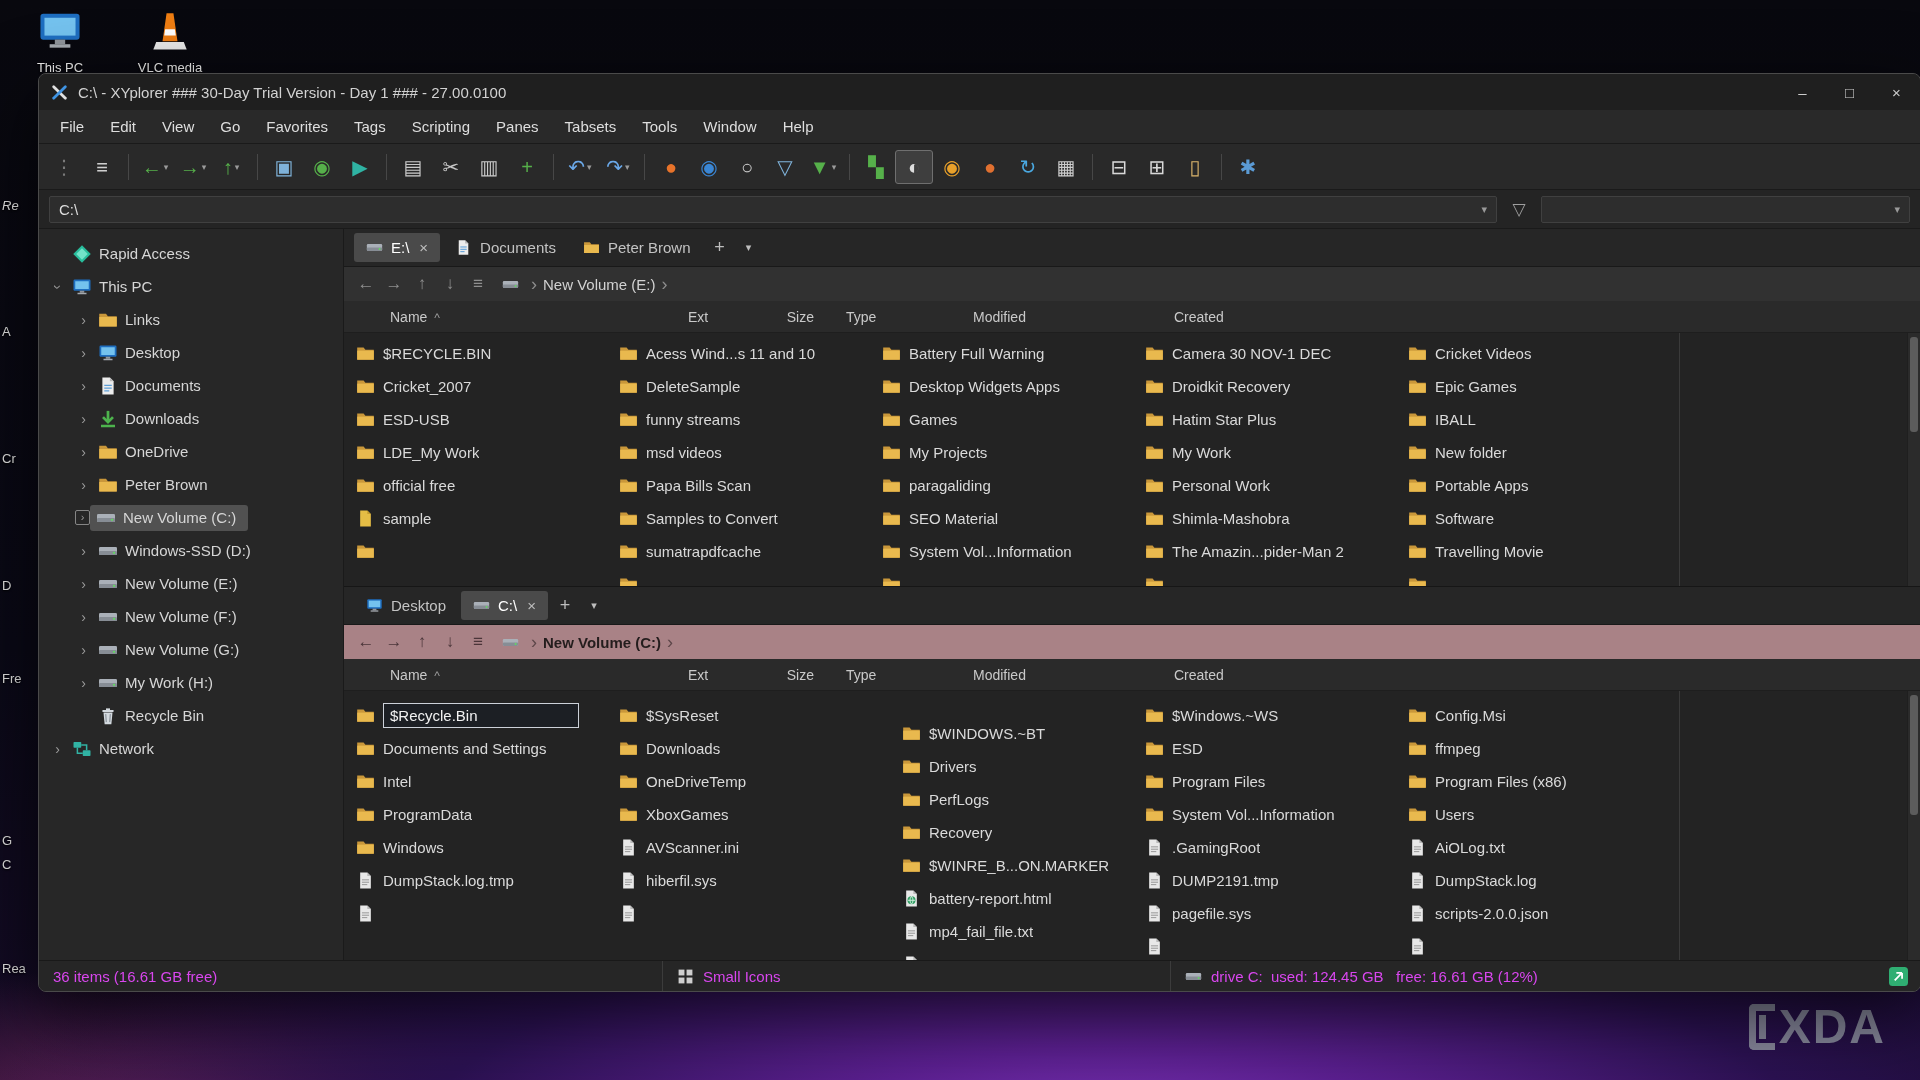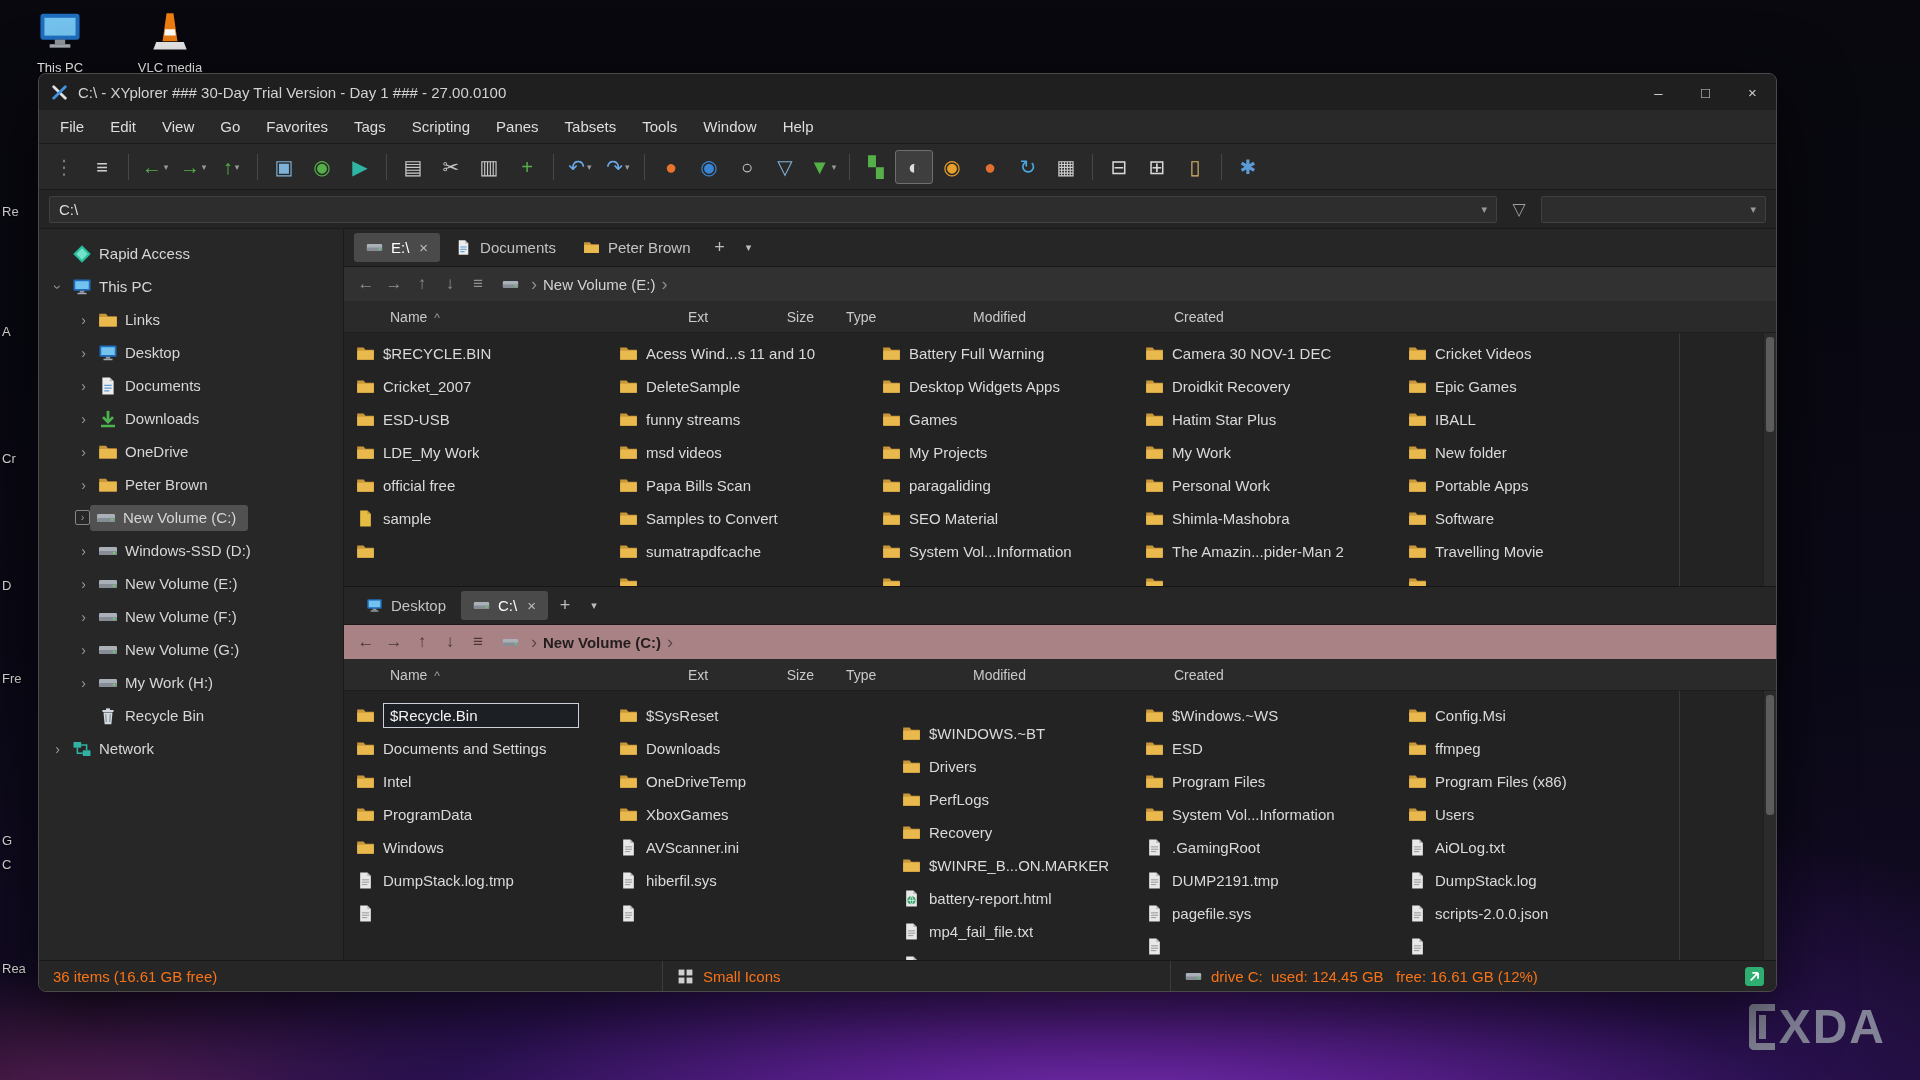--- a/index.html
+++ b/index.html
@@ -15,21 +15,21 @@
   .dicon .dico{width:46px;height:46px;display:inline-block;}
   .dicon .dlabel{display:block;color:#f0f0f0;font-size:13px;text-shadow:0 1px 2px #000;margin-top:2px;
     overflow:hidden;white-space:nowrap;}
   .dpartial{position:absolute;left:2px;width:34px;color:#e2e2e2;font-size:13px;text-shadow:0 1px 2px #000;
     overflow:hidden;white-space:nowrap;}
   .watermark{position:absolute;right:34px;bottom:26px;display:flex;align-items:center;gap:4px;opacity:.9;}
   .wm-bracket{width:26px;height:46px;border:7px solid #8d90a0;border-right:none;border-radius:5px 0 0 5px;position:relative;}
   .wm-bracket::after{content:"";position:absolute;left:3px;top:4px;width:7px;height:24px;background:#8d90a0;}
   .wm-text{color:#8d90a0;font-size:48px;font-weight:800;letter-spacing:2px;}
   
-  .window{position:absolute;left:38px;top:73px;width:1739px;height:919px;background:#232323;
+  .window{position:absolute;left:38px;top:73px;width:1883px;height:919px;background:#232323;
     border:1px solid #4a4a4a;border-radius:8px;overflow:hidden;display:flex;flex-direction:column;
     box-shadow:0 20px 70px rgba(0,0,0,.65);}
   .titlebar{height:36px;flex:none;background:#1f1f1f;display:flex;align-items:center;padding-left:12px;}
   .app-icon{width:17px;height:17px;margin-right:10px;flex:none;}
   .title-text{color:#d2d2d2;font-size:15px;white-space:nowrap;}
   .win-controls{margin-left:auto;display:flex;height:100%;}
   .win-controls span{width:47px;height:100%;display:flex;align-items:center;justify-content:center;
     color:#cccccc;font-size:15px;}
   .menubar{height:34px;flex:none;background:#292929;display:flex;align-items:center;padding-left:8px;
     border-bottom:1px solid #1a1a1a;}
@@ -96,21 +96,21 @@
   .ficon{width:19px;height:19px;margin-right:8px;flex:none;}
   .flabel{color:#dadada;font-size:15px;overflow:hidden;text-overflow:ellipsis;max-width:228px;}
   .rename-box{border:1px solid #ccd1d9;background:#1c1f24;color:#f2f2f2;font-size:15px;
     padding:3px 8px 3px 6px;width:196px;overflow:hidden;white-space:nowrap;}
   .vline{position:absolute;left:1335px;top:0;bottom:0;width:1px;background:#3a3a3a;}
   .vscroll{position:absolute;right:0;top:0;bottom:0;width:13px;background:#2b2b2b;border-left:1px solid #1f1f1f;}
   .vthumb{position:absolute;left:2px;right:2px;top:4px;border-radius:3px;background:#5c5c5c;}
   #pane0 .vthumb{height:95px;} #pane1 .vthumb{height:120px;}
   
   .statusbar{height:31px;flex:none;background:#262626;border-top:1px solid #191919;display:flex;
-    align-items:center;color:#f97316;font-size:15px;}
+    align-items:center;color:#d946ef;font-size:15px;}
   .sb-cell{display:flex;align-items:center;gap:9px;height:100%;padding-left:14px;white-space:pre;}
   .sb-items{width:623px;}
   .sb-view{width:508px;border-left:1px solid #3c3c3c;}
   .sb-drive{flex:1;border-left:1px solid #3c3c3c;}
   .sb-icon{width:17px;height:17px;flex:none;}
   .sb-corner{width:19px;height:19px;margin:0 12px 0 auto;flex:none;}
 </style>
 </head>
 <body>
 
@@ -122,21 +122,21 @@
             <rect x="6.2" y="11" width="3.6" height="1.6" fill="#8f949a"></rect>
             <rect x="4.4" y="12.6" width="7.2" height="1.2" fill="#a4a9af"></rect>
           </svg></span><span class="dlabel">This PC</span></div>
       <div class="dicon" style="left: 124px; top: 8px;"><span class="dico"><svg viewBox="0 0 16 16">
             <path fill="#ee7d12" d="M5.4 11.6L6.8 1.8h2.4l1.4 9.8z"></path>
             <path fill="#fff" d="M6.3 7.4h3.4l.3 2.2H6z"></path>
             <path fill="#e9e9e9" d="M3.2 11.8h9.6l1 2.6H2.2z"></path>
           </svg></span><span class="dlabel">VLC media</span></div>
     </div>
   <div id="desk-partials">
-      <span class="dpartial" style="top: 204px;">Re</span>
+      <span class="dpartial" style="top: 198px; font-style: italic;">Re</span>
       <span class="dpartial" style="top: 324px;">A</span>
       <span class="dpartial" style="top: 451px;">Cr</span>
       <span class="dpartial" style="top: 578px;">D</span>
       <span class="dpartial" style="top: 671px;">Fre</span>
       <span class="dpartial" style="top: 833px;">G</span>
       <span class="dpartial" style="top: 857px;">C</span>
       <span class="dpartial" style="top: 961px;">Rea</span>
     </div>
 
   <div class="watermark">

